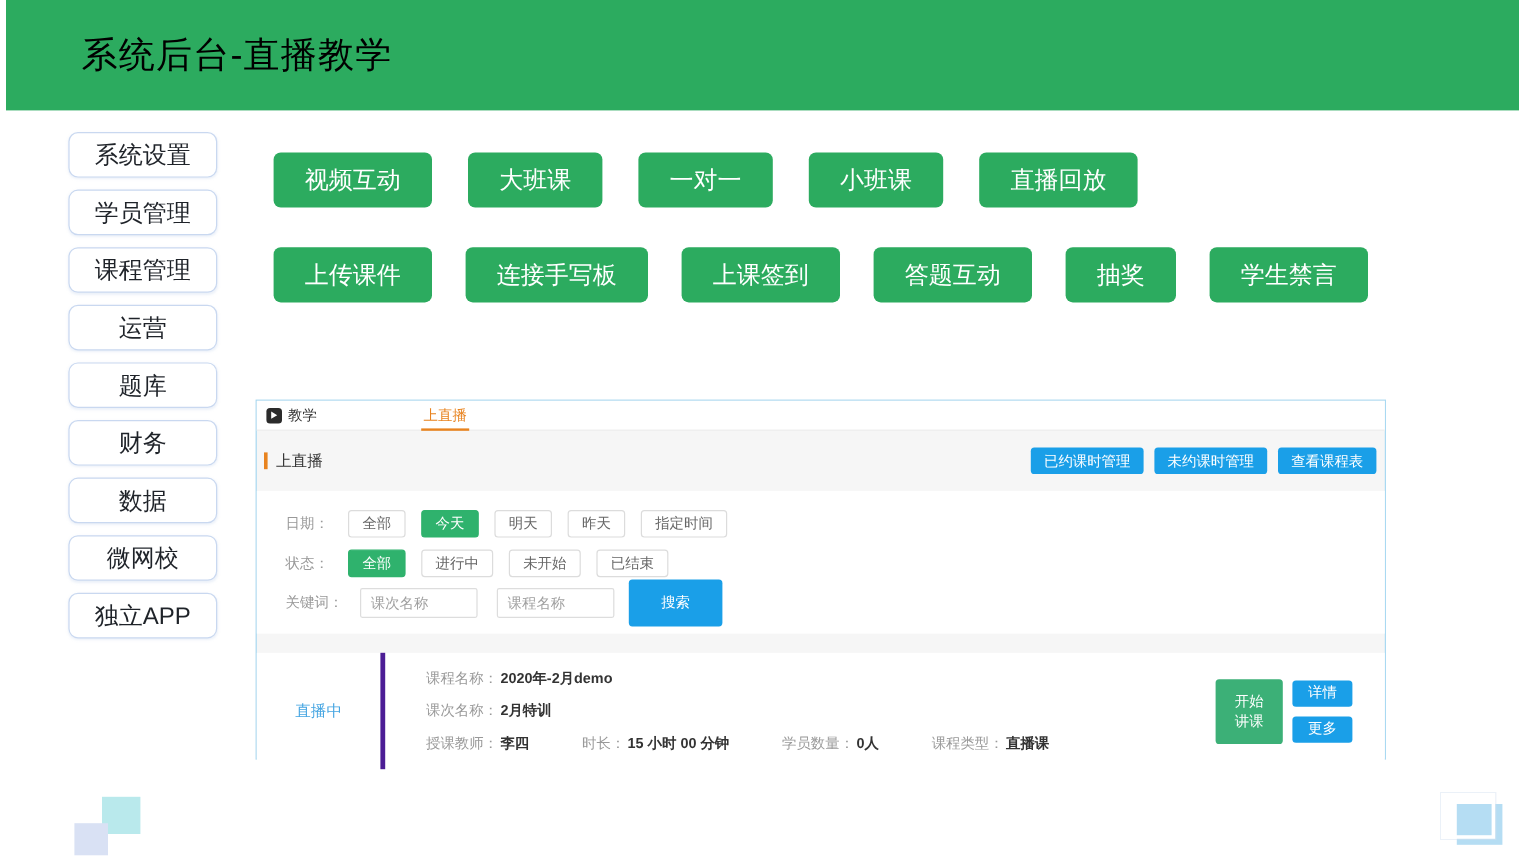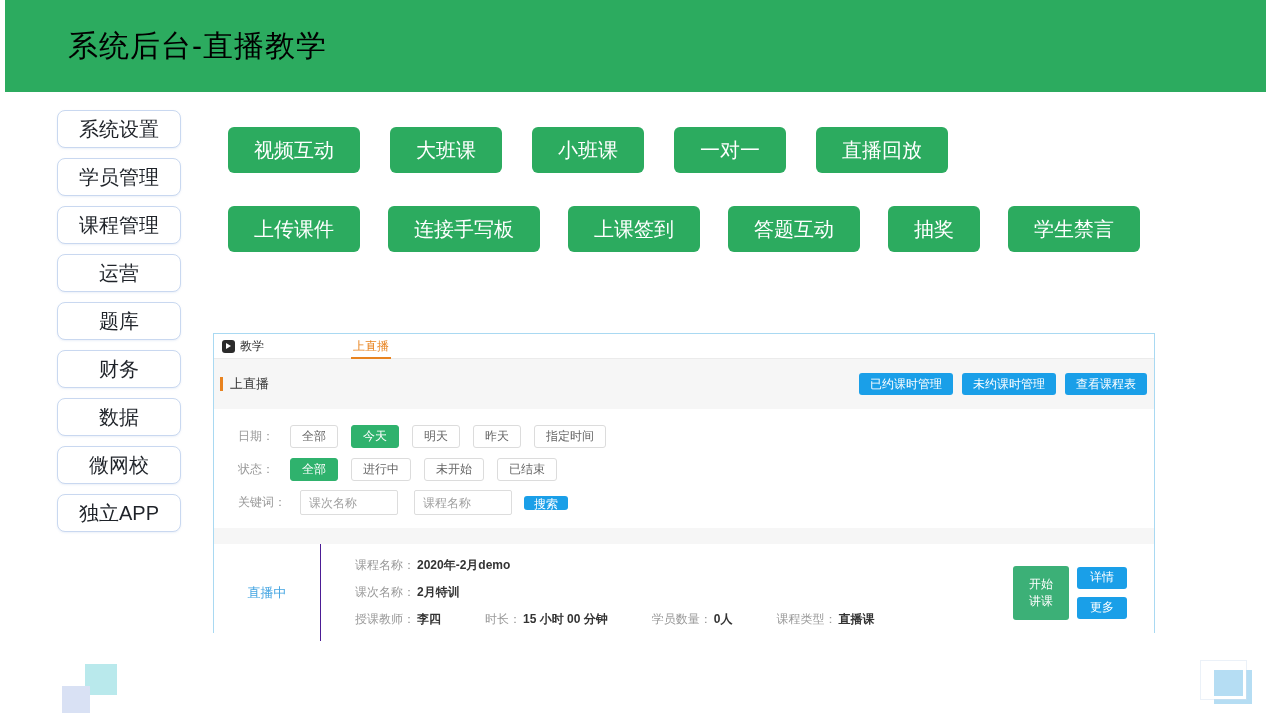--- a/index.html
+++ b/index.html
@@ -55,27 +55,27 @@
   .filter-label { font-size:12px; color:#999; width:52px; flex:0 0 auto; }
   .filter-label.wide { width:62px; }
   .chip { display:inline-flex; align-items:center; justify-content:center; height:23px;
     padding:0 11px; border:1px solid #dcdcdc; border-radius:3px; background:#fff;
     font-size:12px; color:#666; margin-right:13px; cursor:pointer; white-space:nowrap; }
   .chip.active { background:#2fb26d; border-color:#2fb26d; color:#fff; }
   .kw-input { width:98px; height:25px; border:1px solid #ddd; border-radius:2px;
     font-size:12px; color:#333; padding:0 8px; font-family:inherit; }
   .kw-input::placeholder { color:#a0a0a0; }
   .kw-input + .kw-input { margin-left:16px; }
-  .search-btn { margin-left:12px; height:14px; padding:0 10px; background:#1a9fe8; color:#fff;
+  .search-btn { margin-left:12px; height:39px; padding:0 27px; background:#1a9fe8; color:#fff;
     border:none; border-radius:3px; font-size:12px; cursor:pointer; font-family:inherit; }
 
   .course-card { background:#ffffff; margin-top:16px; height:97px; display:flex;
     align-items:center; }
   .course-status-col { width:107px; flex:0 0 auto; align-self:stretch; display:flex;
-    align-items:center; justify-content:center; border-right:1px solid #4c1d95; }
+    align-items:center; justify-content:center; border-right:4px solid #4c1d95; }
   .course-status { font-size:13px; color:#45a5e2; }
   .course-details { flex:1; padding-left:22px; font-size:12px; }
   .course-line { height:27px; display:flex; align-items:center; }
   .lbl { color:#999; margin-right:2px;margin-left:12px; }
   .val { color:#333; font-weight:bold; }
   .kv { margin-right:32px; display:inline-flex; }
   .course-actions { flex:0 0 auto; display:flex; align-items:center; padding-right:27px; }
   .start-btn { width:56px; height:54px; background:#3cb077; color:#fff; border:none;
     border-radius:3px; font-size:12px; line-height:17px; cursor:pointer; font-family:inherit; }
   .small-col { display:flex; flex-direction:column; gap:8px; margin-left:8px; }
@@ -106,22 +106,22 @@
   <div class="side-item">财务</div>
   <div class="side-item">数据</div>
   <div class="side-item">微网校</div>
   <div class="side-item">独立APP</div>
 </div>
 
 <div class="btn-rows">
   <div class="btn-row">
     <button class="feature-btn">视频互动</button>
     <button class="feature-btn">大班课</button>
+    <button class="feature-btn">一对一</button>
     <button class="feature-btn">小班课</button>
-    <button class="feature-btn">一对一</button>
     <button class="feature-btn">直播回放</button>
   </div>
   <div class="btn-row second">
     <button class="feature-btn">上传课件</button>
     <button class="feature-btn">连接手写板</button>
     <button class="feature-btn">上课签到</button>
     <button class="feature-btn">答题互动</button>
     <button class="feature-btn">抽奖</button>
     <button class="feature-btn">学生禁言</button>
   </div>

